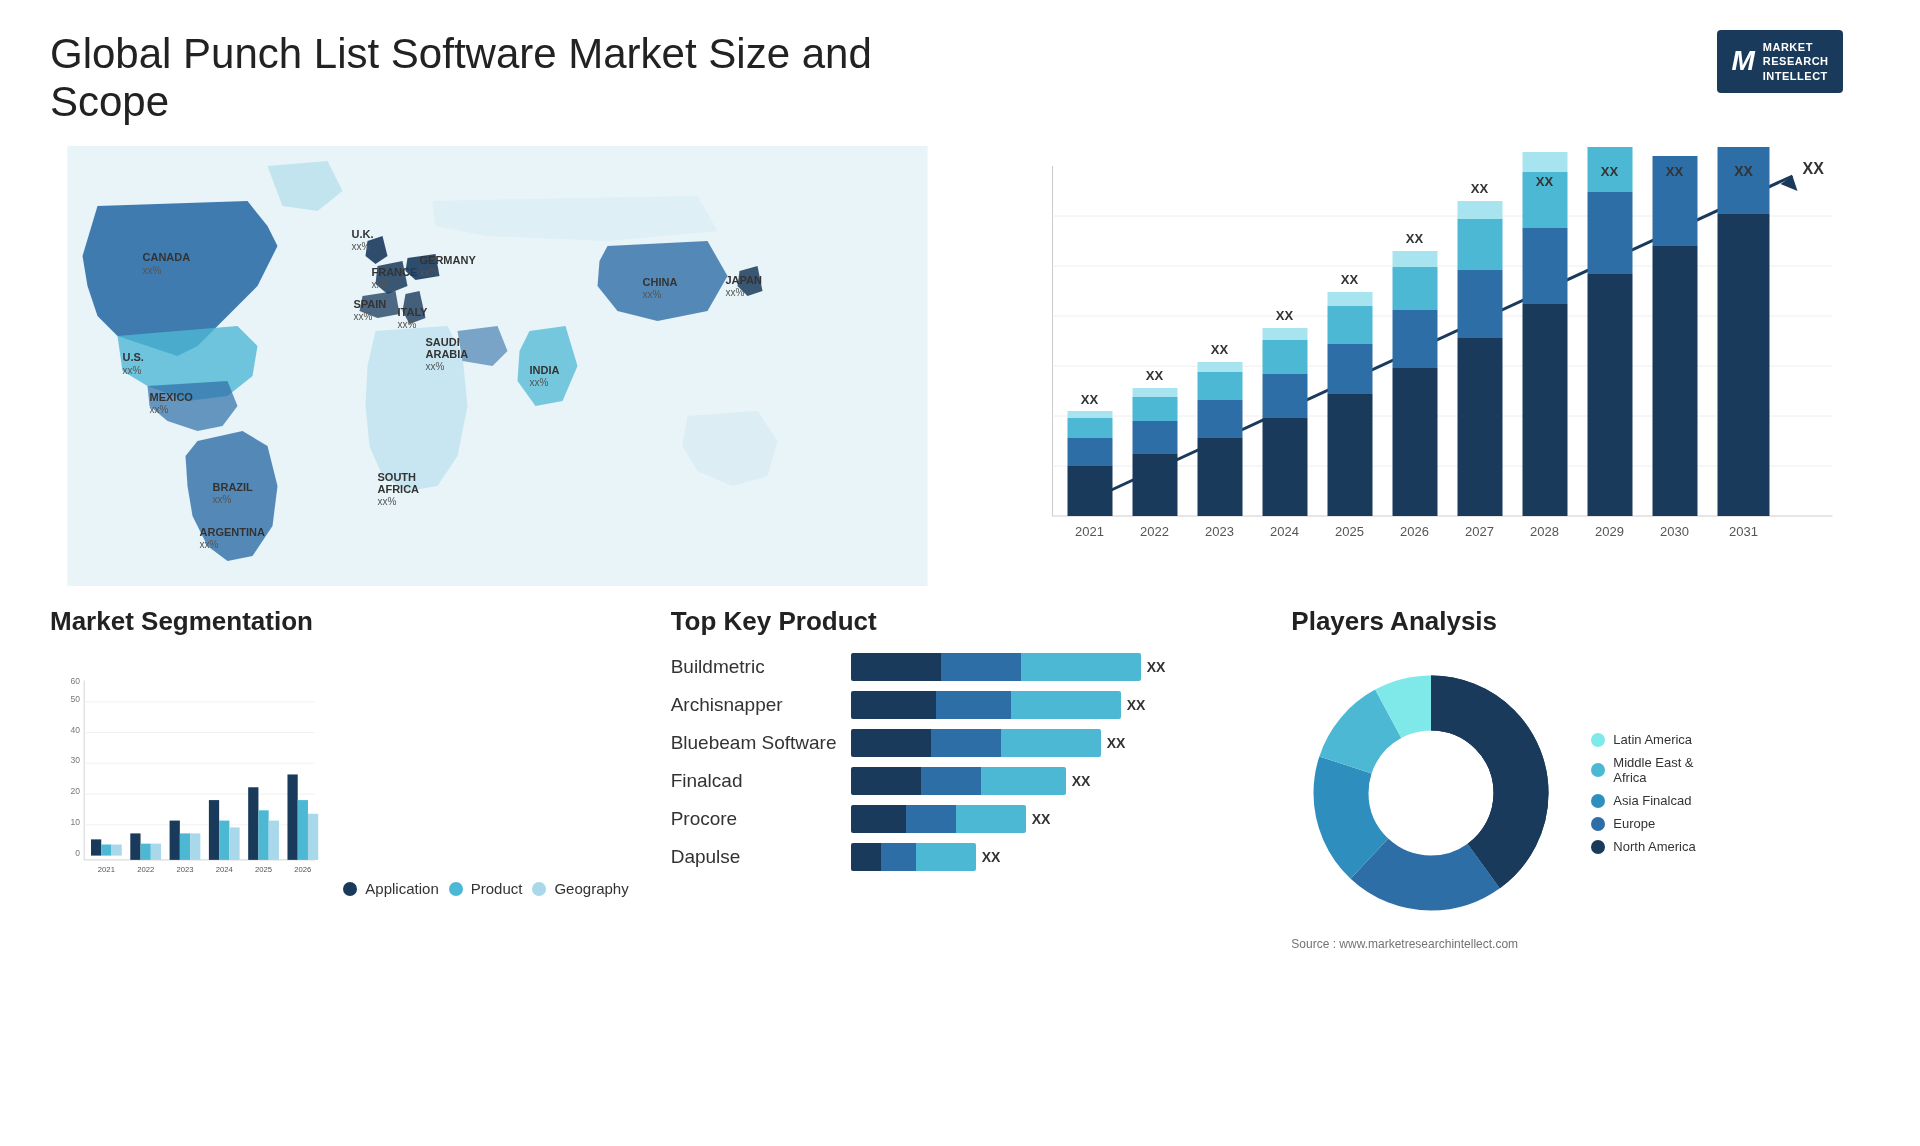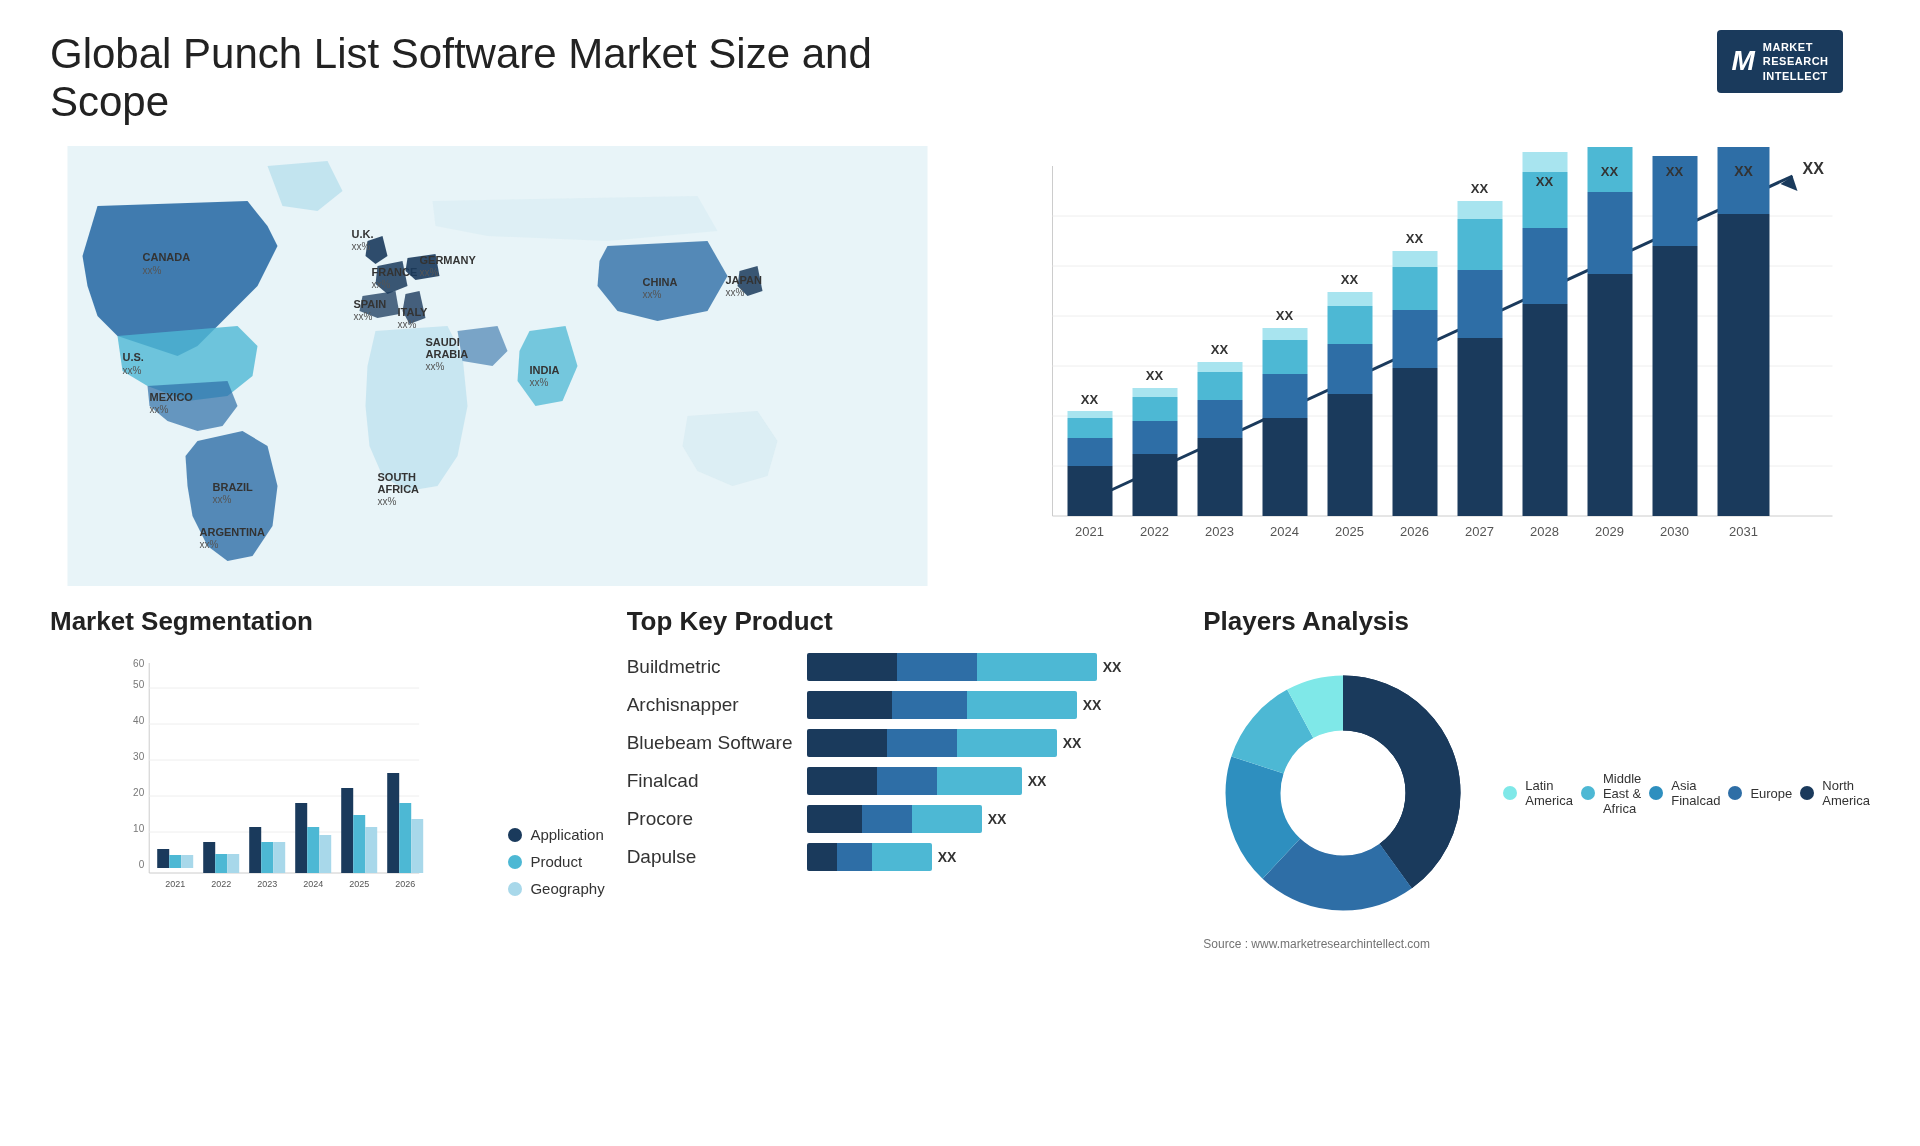--- a/index.html
+++ b/index.html
@@ -64,21 +64,21 @@
     }
     .chart-section {
       grid-column: 2;
       grid-row: 1;
       height: 440px;
       padding-left: 20px;
     }
     .bottom-grid {
       display: grid;
       grid-template-columns: 1fr 1fr 1fr;
-      gap: 22px;
+      gap: 42px;
       margin-top: 10px;
     }
     .section-title {
       font-size: 26px;
       font-weight: 700;
       color: #222;
       margin-bottom: 16px;
     }
     .map-svg {
       width: 100%;
@@ -98,21 +98,20 @@
     .seg-container {
       display: flex;
       gap: 20px;
       align-items: flex-end;
     }
     .seg-chart {
       flex: 1;
     }
     .seg-legend {
       display: flex;
-      flex-direction: column;
       gap: 10px;
       padding-bottom: 20px;
     }
     .legend-item {
       display: flex;
       align-items: center;
       gap: 8px;
       font-size: 15px;
       color: #333;
     }
@@ -164,21 +163,21 @@
       display: flex;
       flex-direction: column;
     }
     .donut-area {
       display: flex;
       gap: 20px;
       align-items: center;
     }
     .donut-legend {
       display: flex;
-      flex-direction: row;
+      flex-direction: column;
       gap: 8px;
     }
     .donut-legend-item {
       display: flex;
       align-items: center;
       gap: 8px;
       font-size: 13px;
       color: #333;
     }
     .donut-dot {

